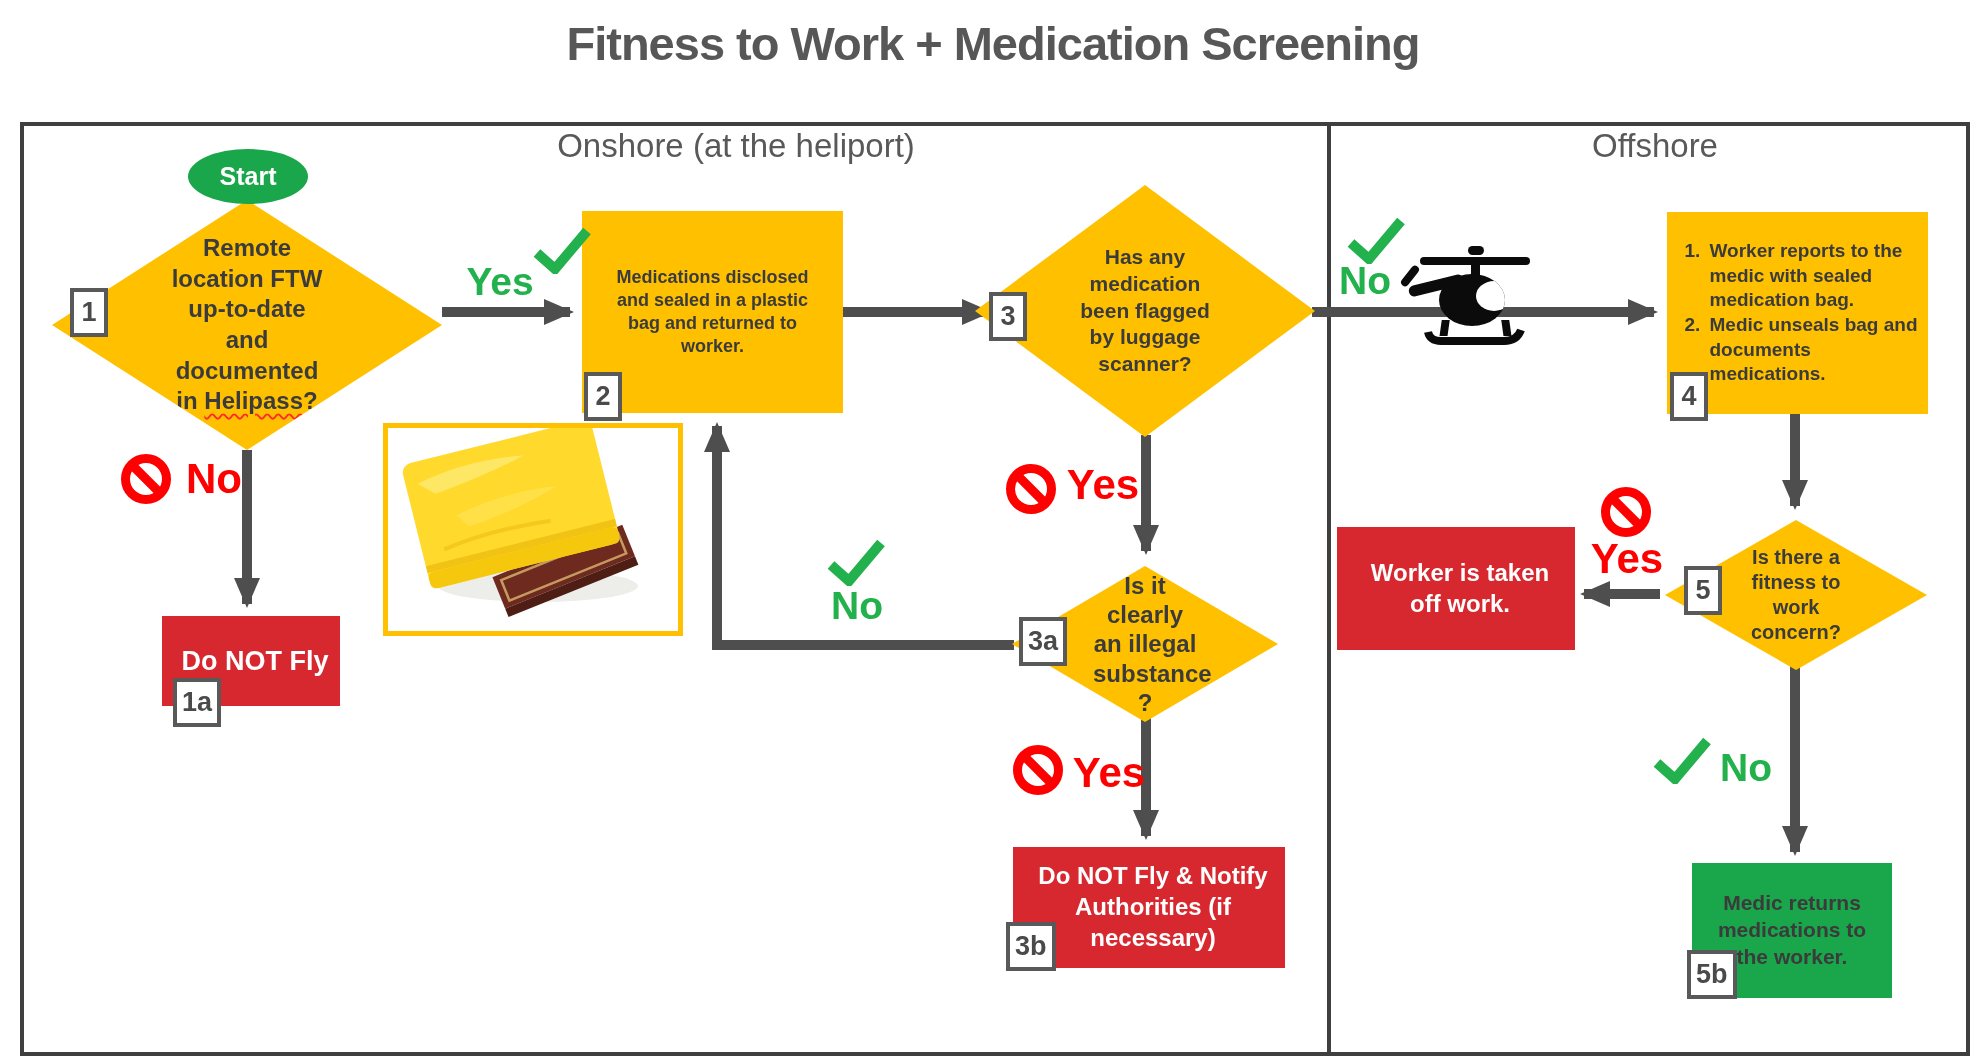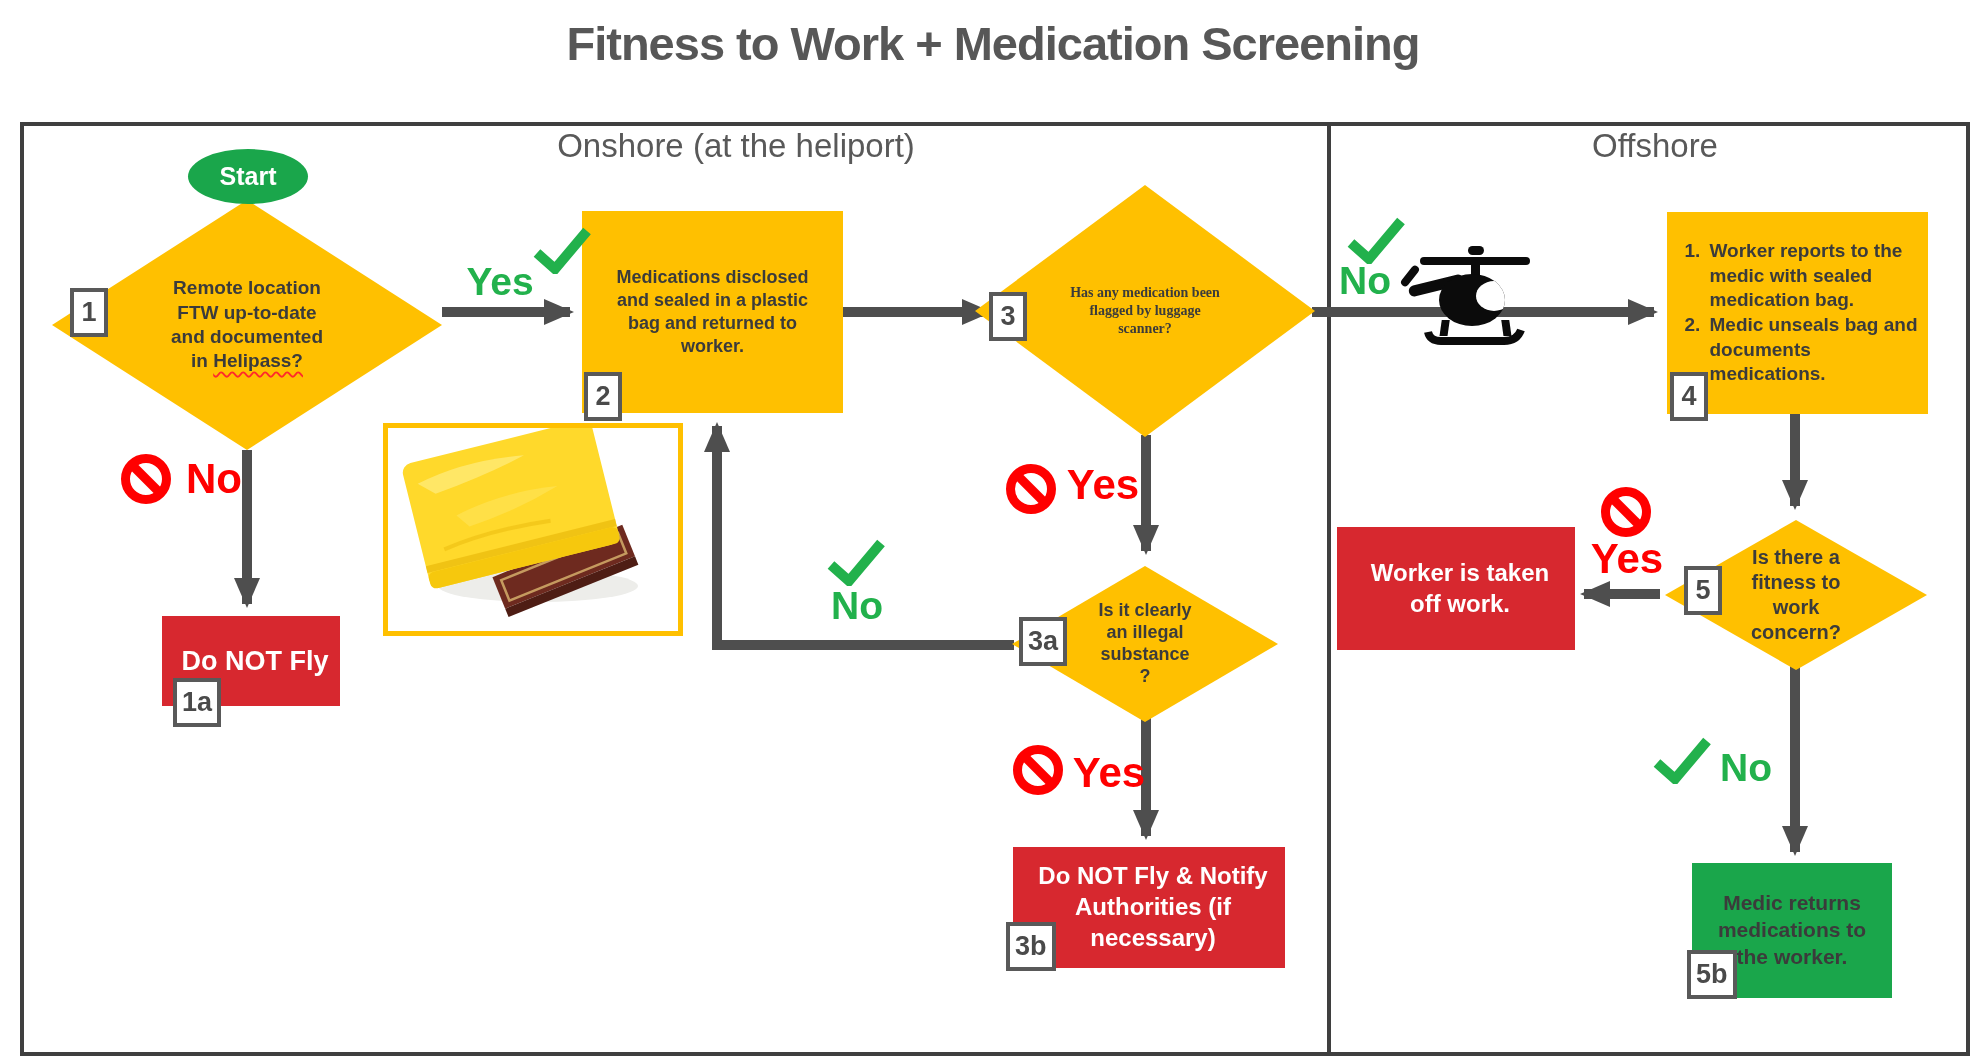--- a/index.html
+++ b/index.html
@@ -62,21 +62,21 @@
     <path d="M1014,645 L717,645 L717,426" marker-end="url(#ah)"></path>
     <path d="M1660,594 L1584,594" marker-end="url(#ah)"></path>
     <path d="M1795,412 L1795,506" marker-end="url(#ah)"></path>
     <path d="M1795,666 L1795,852" marker-end="url(#ah)"></path>
   </g>
 </svg>
 
 <div class="abs oval" style="left:188px;top:149px;width:120px;height:55px;">Start</div>
 
 <div class="abs node yellow diamond" style="left:52px;top:200px;width:390px;height:250px;">
-  <div class="node-text" style="width:160px;font-size:19px;">
+  <div class="node-text" style="width:160px;font-size:24px;">
     <span>Remote location FTW up-to-date and documented in </span>
     <span class="misspelled">Helipass?</span>
   </div>
 </div>
 <div class="abs badge" style="left:70px;top:288px;">1</div>
 
 <div class="abs node red" style="left:162px;top:616px;width:170px;height:90px;">
   <div class="node-text" style="font-size:27px;">Do NOT Fly</div>
 </div>
 <div class="abs badge" style="left:161px;top:678px;margin-left:12px;">1a</div>
@@ -99,26 +99,26 @@
     </g>
   </svg>
 </div>
 
 <div class="abs node yellow" style="left:582px;top:211px;width:261px;height:202px;">
   <div class="node-text" style="width:200px;font-size:18px;">Medications disclosed and sealed in a plastic bag and returned to worker.</div>
 </div>
 <div class="abs badge" style="left:584px;top:372px;">2</div>
 
 <div class="abs node yellow diamond" style="left:975px;top:185px;width:340px;height:252px;">
-  <div class="node-text" style="width:150px;font-size:14px;font-family:Liberation Serif, serif;">Has any medication been flagged by luggage scanner?</div>
+  <div class="node-text" style="width:150px;font-size:21px;">Has any medication been flagged by luggage scanner?</div>
 </div>
 <div class="abs badge" style="left:989px;top:292px;">3</div>
 
 <div class="abs node yellow diamond" style="left:1012px;top:566px;width:266px;height:156px;">
-  <div class="node-text" style="width:104px;font-size:18px;line-height:1.22;">Is it clearly an illegal substance ?</div>
+  <div class="node-text" style="width:104px;font-size:24px;line-height:1.22;">Is it clearly an illegal substance ?</div>
 </div>
 <div class="abs badge" style="left:1019px;top:617px;">3a</div>
 
 <div class="abs node red" style="left:1013px;top:847px;width:264px;height:121px;justify-content:center;">
   <div class="node-text" style="width:230px;font-size:24px;">Do NOT Fly &amp; Notify Authorities (if necessary)</div>
 </div>
 <div class="abs badge" style="left:1006px;top:922px;">3b</div>
 
 <div class="abs node yellow" style="left:1667px;top:212px;width:261px;height:202px;">
   <ol class="steps" style="width:218px;font-size:19px;">

